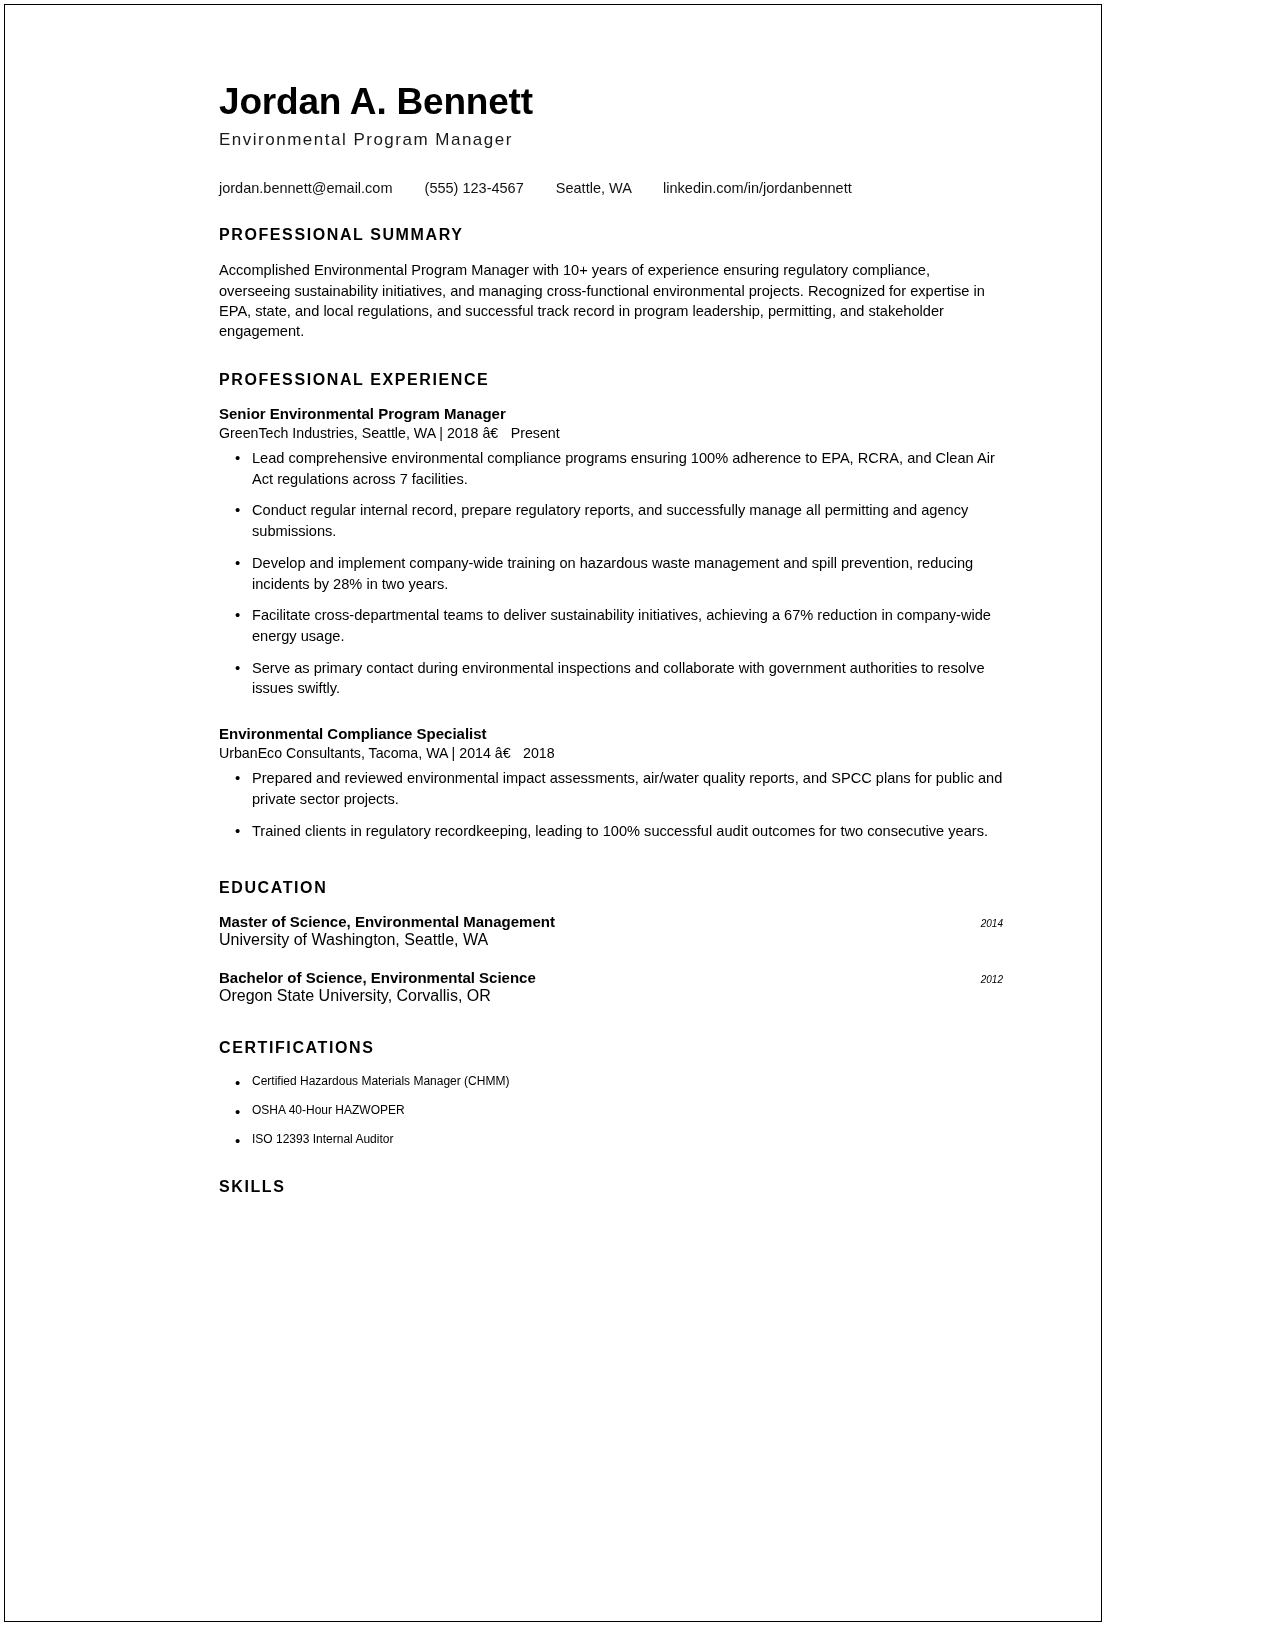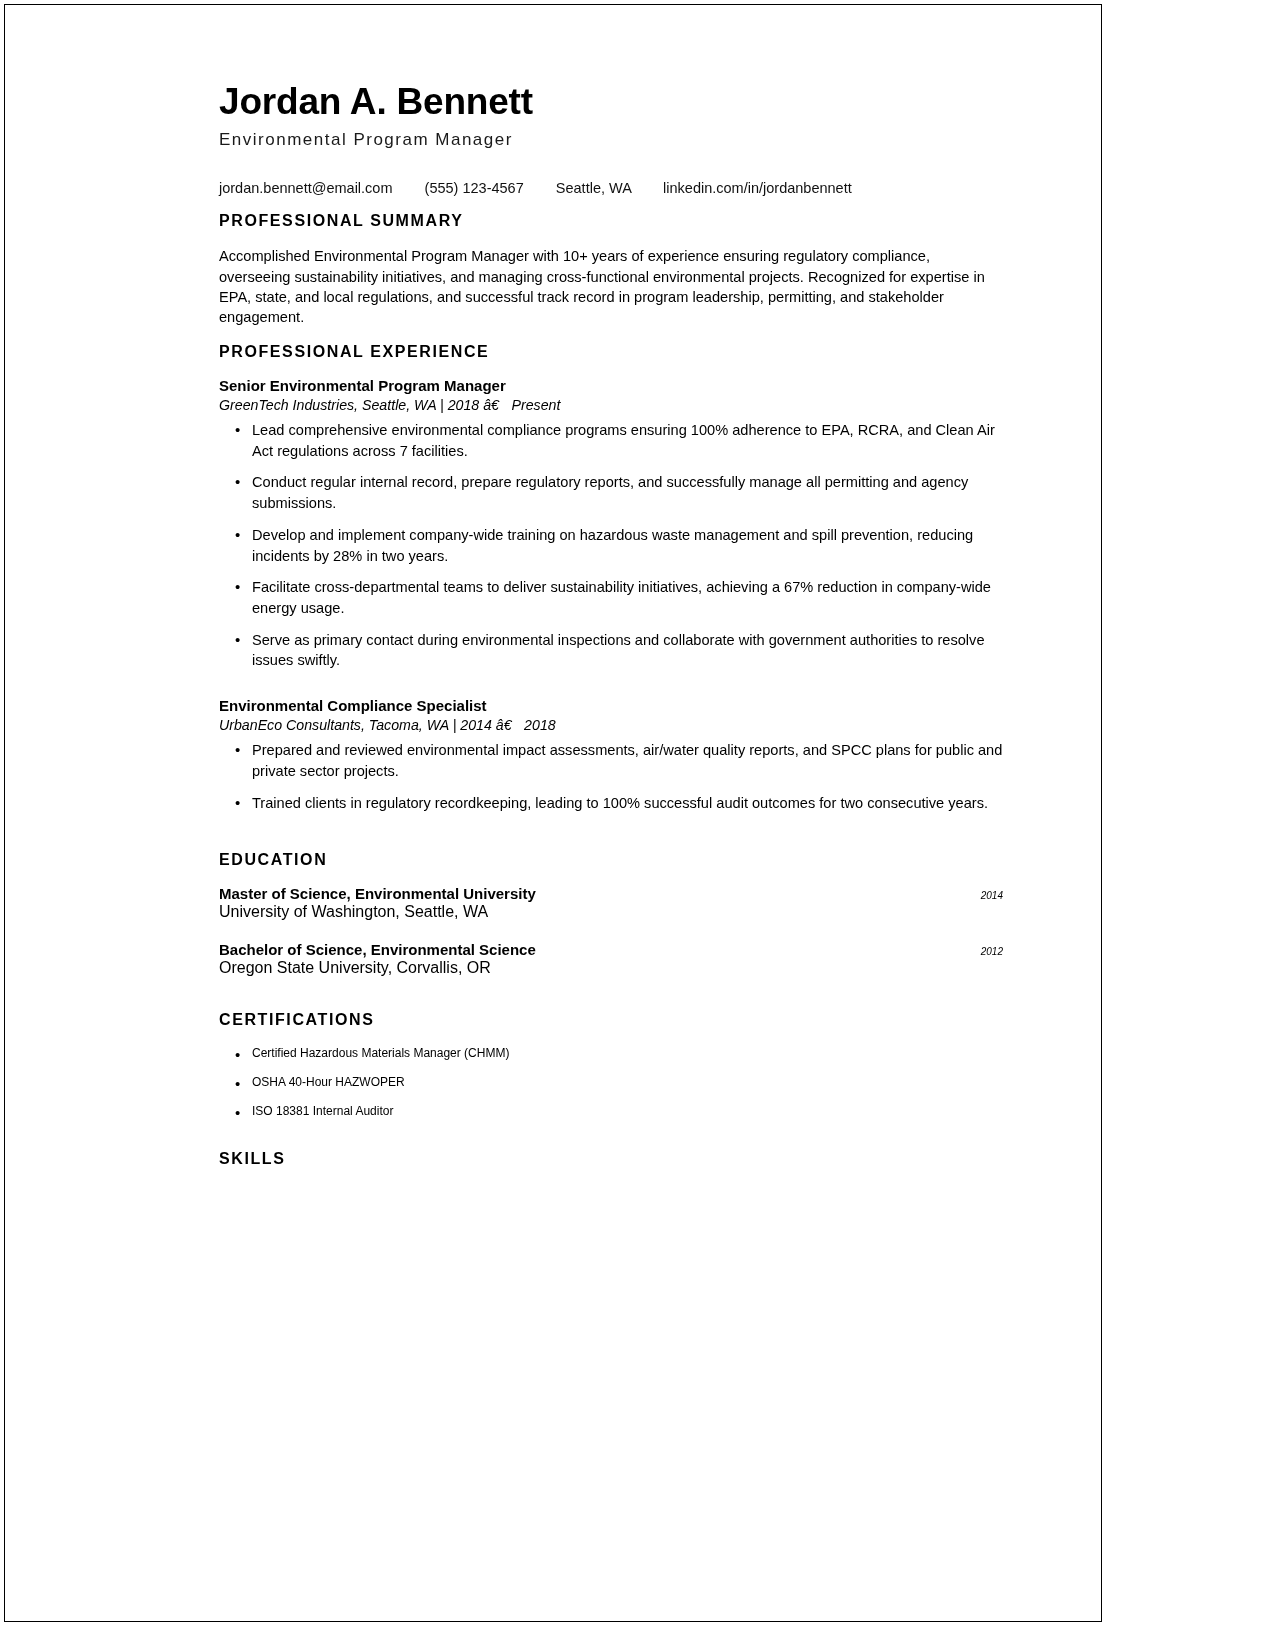--- a/index.html
+++ b/index.html
@@ -54,21 +54,21 @@
     margin: 0 0 6px 0;
     white-space: nowrap;
   }
   .contact-line .sep {
     display: inline-block;
     width: 24px;
   }
 
   
   .section {
-    margin-top: 16px;
+    margin-top: 30px;
   }
   .section-title {
     font-size: 16px;
     font-weight: bold;
     letter-spacing: 1.6px;
     margin: 0 0 16px 0;
   }
 
   
   .summary {
@@ -82,21 +82,20 @@
   .job {
     margin-bottom: 20px;
   }
   .job-role {
     font-size: 15px;
     font-weight: bold;
     margin: 0 0 3px 0;
   }
   .job-meta {
     font-size: 14.2px;
-    font-style: italic;
     margin: 0 0 6px 0;
   }
   ul.bullets {
     margin: 0;
     padding: 0 0 0 30px;
     list-style: none;
   }
   ul.bullets > li {
     position: relative;
     font-size: 14.6px;
@@ -213,41 +212,41 @@
           <li>Trained clients in regulatory recordkeeping, leading to 100% successful audit outcomes for two consecutive years.</li>
         </ul>
       </div>
     </div>
 
     <div class="section" style="margin-top:38px;">
       <div class="section-title">EDUCATION</div>
 
       <div class="edu-entry">
         <div class="edu-row">
-          <div class="edu-degree">Master of Science, Environmental University</div>
+          <div class="edu-degree">Master of Science, Environmental Management</div>
           <div class="edu-year">2014</div>
         </div>
         <div class="edu-school">University of Washington, Seattle, WA</div>
       </div>
 
       <div class="edu-entry" style="margin-top:20px;">
         <div class="edu-row">
           <div class="edu-degree">Bachelor of Science, Environmental Science</div>
           <div class="edu-year">2012</div>
         </div>
         <div class="edu-school">Oregon State University, Corvallis, OR</div>
       </div>
     </div>
 
     <div class="section" style="margin-top:34px;">
       <div class="section-title">CERTIFICATIONS</div>
       <ul class="cert-list">
         <li>Certified Hazardous Materials Manager (CHMM)</li>
         <li>OSHA 40-Hour HAZWOPER</li>
-        <li>ISO 18381 Internal Auditor</li>
+        <li>ISO 12393 Internal Auditor</li>
       </ul>
     </div>
 
     <div class="section" style="margin-top:30px;">
       <div class="section-title">SKILLS</div>
       <div class="skills-body"></div>
     </div>
 
   </div>
 </div>

